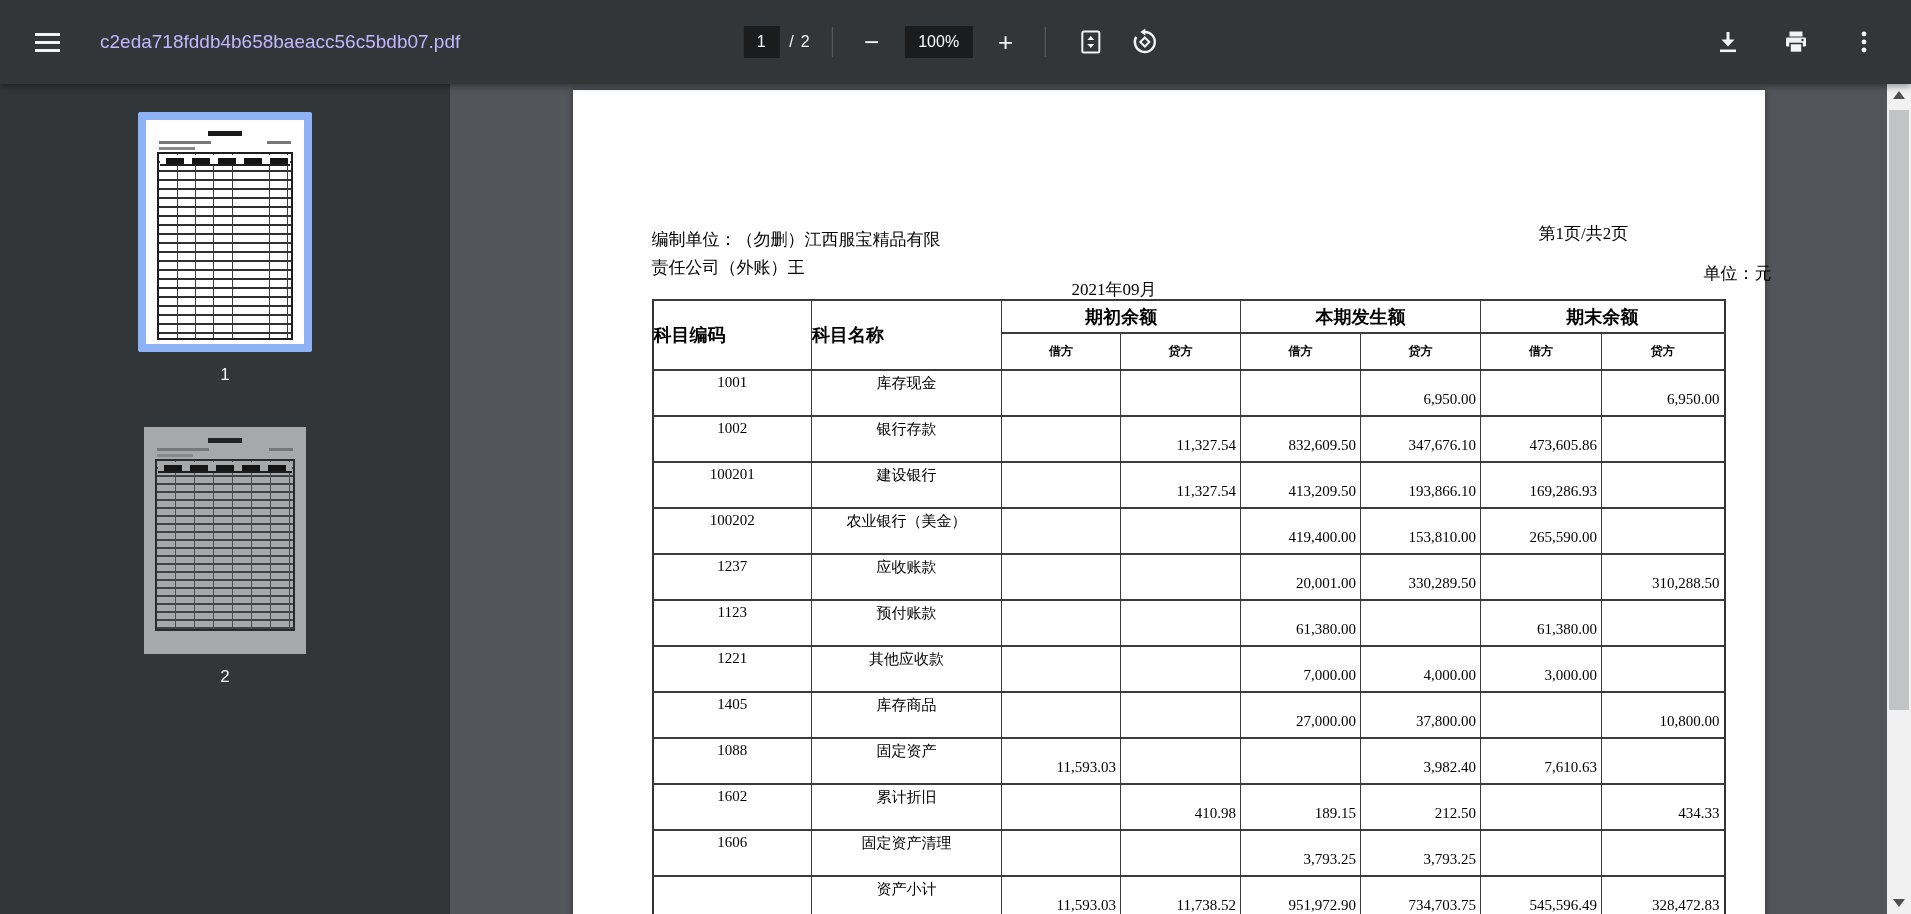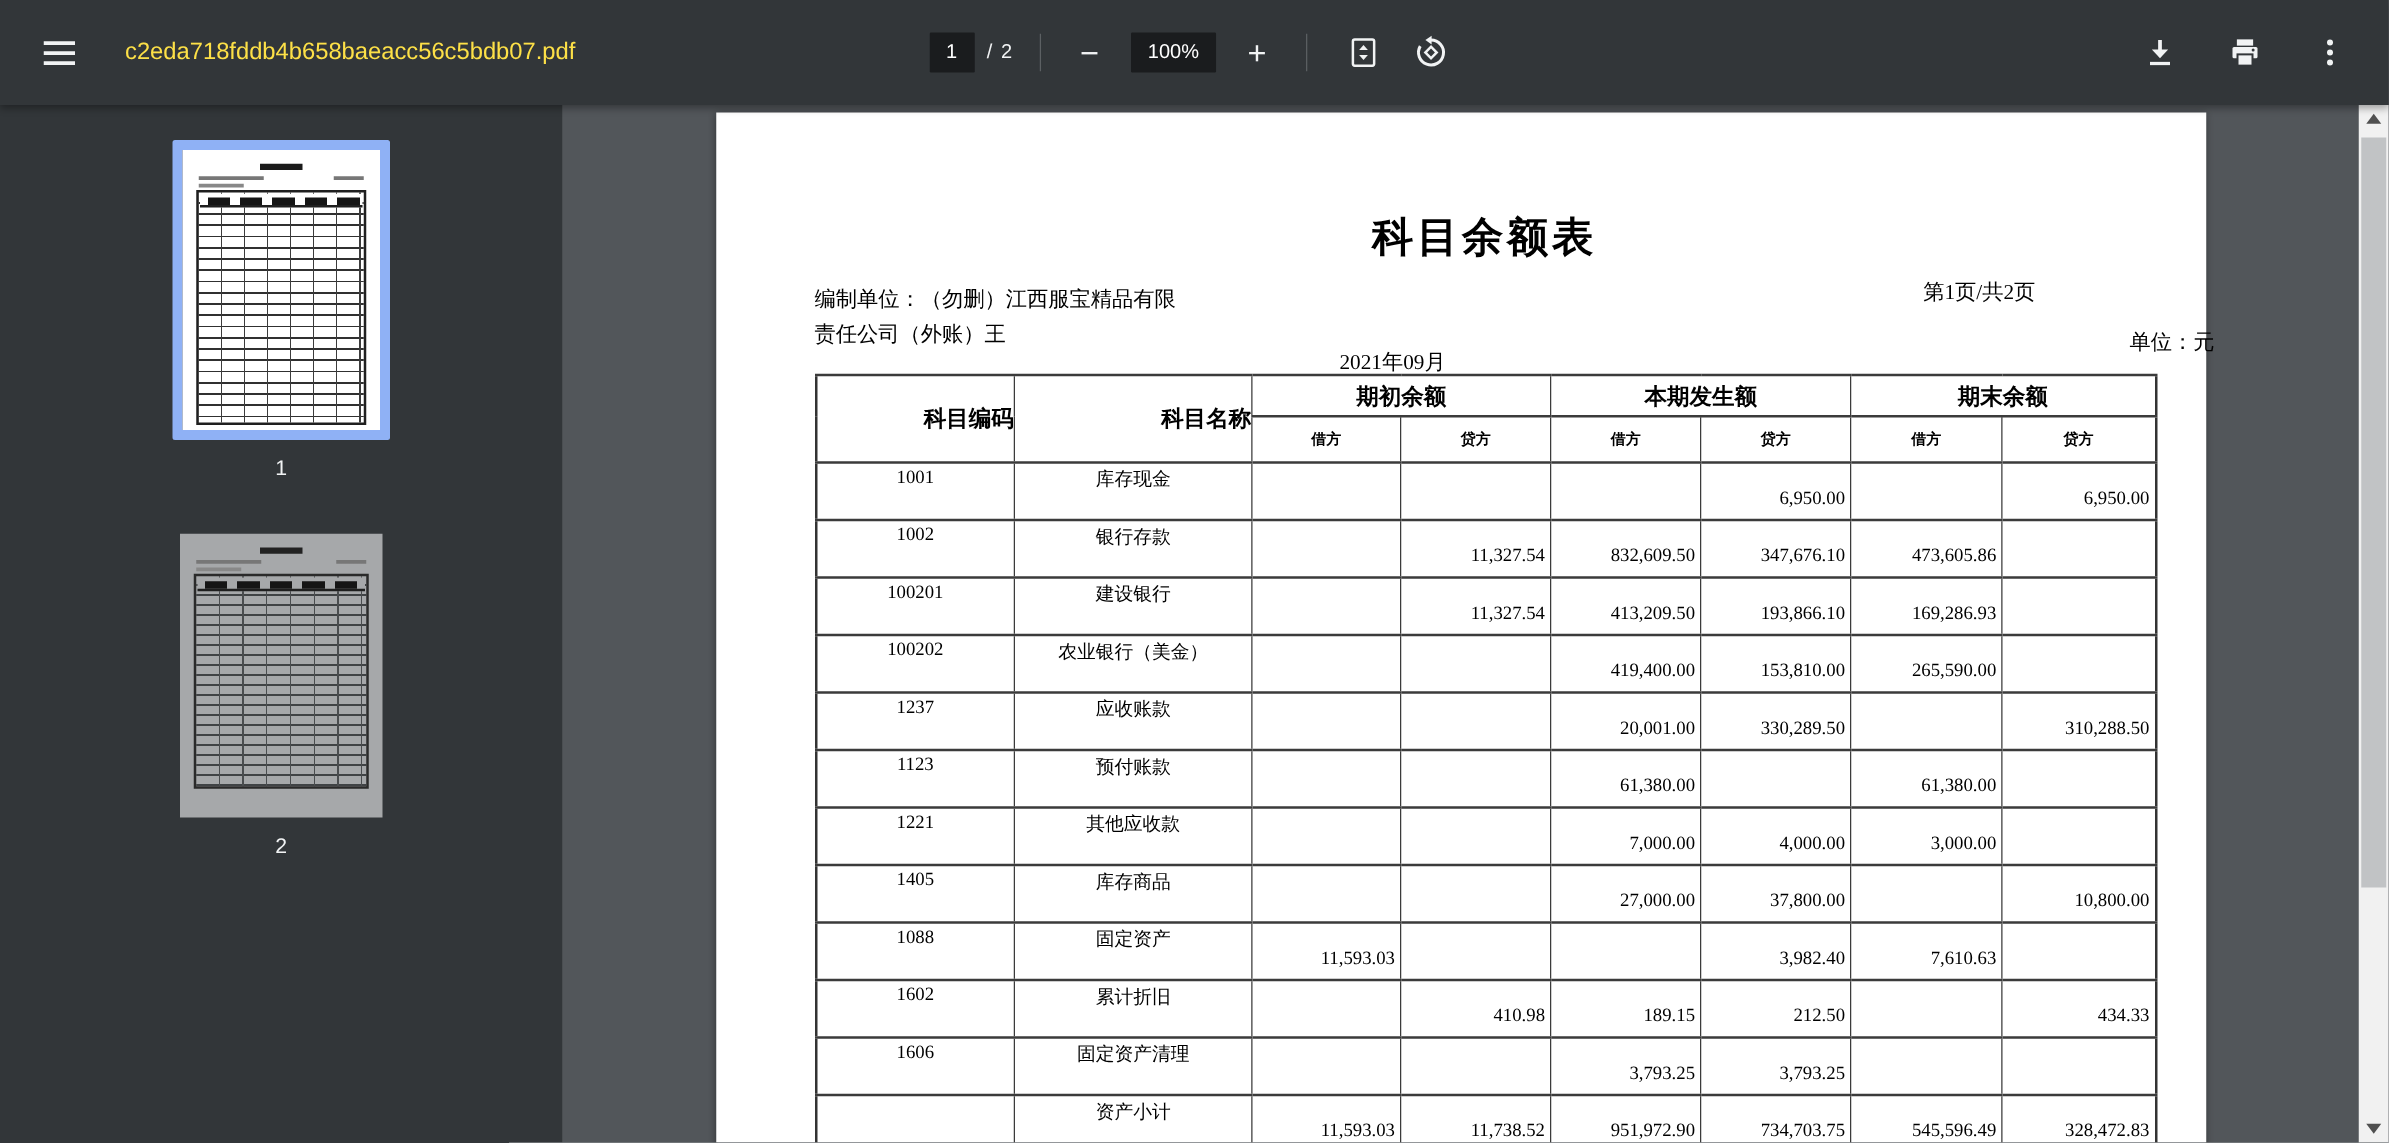--- a/index.html
+++ b/index.html
@@ -5,21 +5,21 @@
   * { margin:0; padding:0; box-sizing:border-box; }
   html,body { width:1911px; height:914px; overflow:hidden; background:#52565a;
               font-family:"Liberation Sans", sans-serif; }
 
   
   .toolbar { position:relative; height:84px; background:#323639; display:flex; align-items:center;
              box-shadow:0 3px 6px rgba(0,0,0,.35); z-index:10; color:#f1f3f4; }
   .menu-btn { width:46px; height:46px; margin-left:24px; display:flex; flex-direction:column;
               justify-content:center; gap:5px; align-items:center; cursor:pointer; border-radius:50%; }
   .menu-btn span { display:block; width:25px; height:3px; background:#f1f3f4; }
-  .file-title { margin-left:30px; font-size:19px; color:#fde047; white-space:nowrap; }
+  .file-title { margin-left:30px; font-size:19px; color:#c4b5fd; white-space:nowrap; }
 
   .center-controls { position:absolute; left:50%; top:0; height:84px; transform:translateX(-50%);
                      display:flex; align-items:center; }
   .page-box { width:36px; height:32px; background:#1a1c1e; color:#fff; font-size:16px;
               display:flex; align-items:center; justify-content:center; border-radius:1px; }
   .page-sep-text { font-size:16px; margin:0 7px 0 10px; }
   .page-total { font-size:16px; }
   .tb-sep { width:1px; height:30px; background:#5c6063; margin:0 22px; }
   .zoom-btn { font-size:26px; line-height:26px; width:34px; text-align:center; cursor:pointer;
               color:#f1f3f4; user-select:none; }
@@ -79,21 +79,21 @@
   .l-unit { top:172px; left:1103px;margin-left:28px; }
 
   
   table.bal { position:absolute; top:209px; left:79px; width:1072px; border-collapse:collapse;
               table-layout:fixed; font-family:"Liberation Serif", serif; }
   table.bal th, table.bal td { border-left:1px solid #3b3b3b; border-right:1px solid #3b3b3b;
               border-top:2px solid #3b3b3b; border-bottom:2px solid #3b3b3b; }
   table.bal { border:2px solid #333; }
   th.group { height:33px; font-size:18px; font-weight:bold; text-align:center; }
   th.side  { height:37px; font-size:12px; font-weight:bold; text-align:center; }
-  th.rspan { font-size:18px; font-weight:bold; text-align:right; }
+  th.rspan { font-size:18px; font-weight:bold; text-align:left; }
   td.txt { vertical-align:top; text-align:center; padding:3px 4px 0 4px; font-size:15px; height:46px; }
   td.num { vertical-align:middle; text-align:right; padding:12px 4px 0 2px; font-size:15px; height:46px; }
 
   
   .scrollbar { width:24px; flex:0 0 auto; background:#f1f1f1; position:relative; }
   .sb-arrow { position:absolute; left:0; width:24px; height:22px; display:flex;
               align-items:center; justify-content:center; cursor:pointer; }
   .sb-up { top:0; } .sb-down { bottom:0; }
   .tri-up { width:0; height:0; border-left:6px solid transparent; border-right:6px solid transparent;
             border-bottom:8px solid #505050; }
@@ -185,21 +185,20 @@
         <div class="mini-table">
           <div class="mini-thead"></div>
         </div>
       </div>
     </div>
     <div class="thumb-label">2</div>
   </div>
 
   <div class="viewer">
     <div class="pdf-page">
-      <div class="doc-title">科目余额表</div>
       <div class="doc-line l-prep1">编制单位：（勿删）江西服宝精品有限</div>
       <div class="doc-line l-pageinfo">第1页/共2页</div>
       <div class="doc-line l-prep2">责任公司（外账）王</div>
       <div class="doc-line l-period">2021年09月</div>
       <div class="doc-line l-unit">单位：元</div>
 
       <table class="bal">
         <colgroup>
           <col style="width:159px">
             <col style="width:190px">

